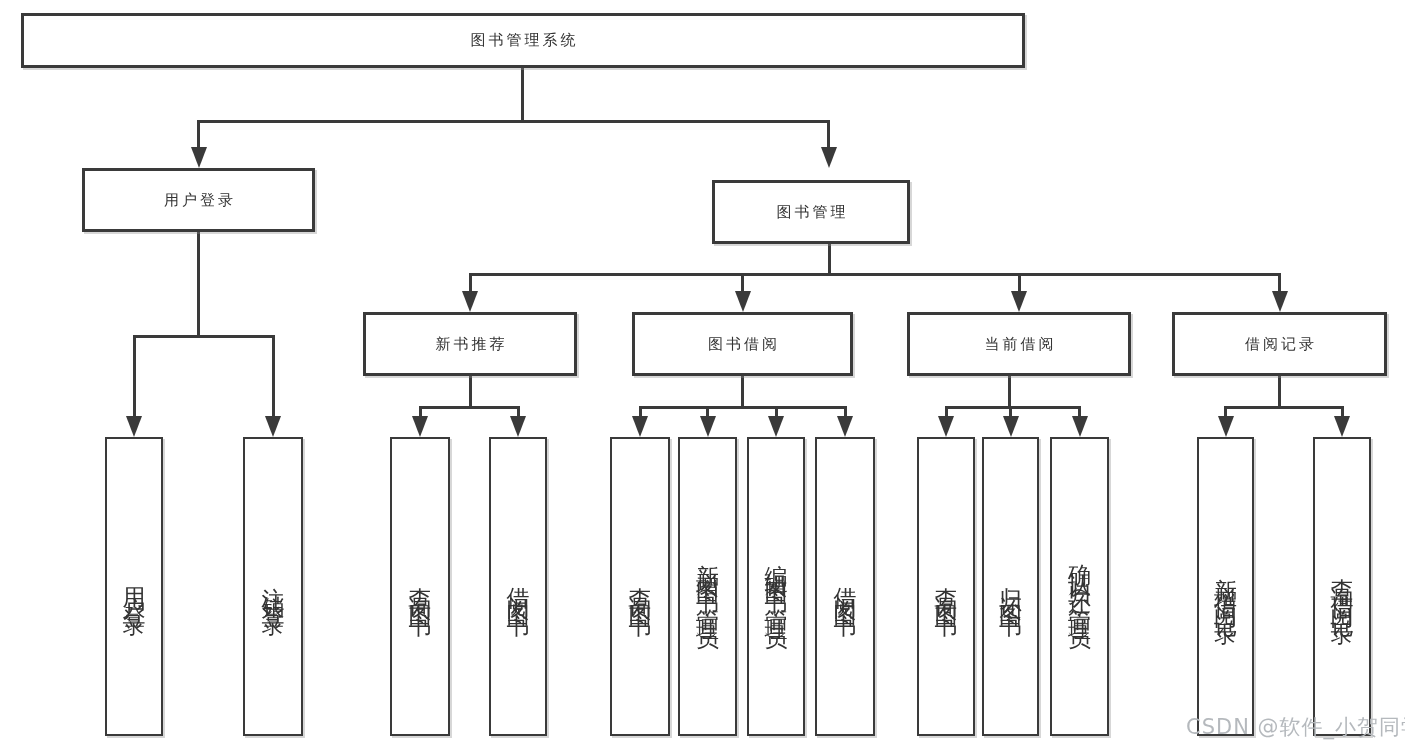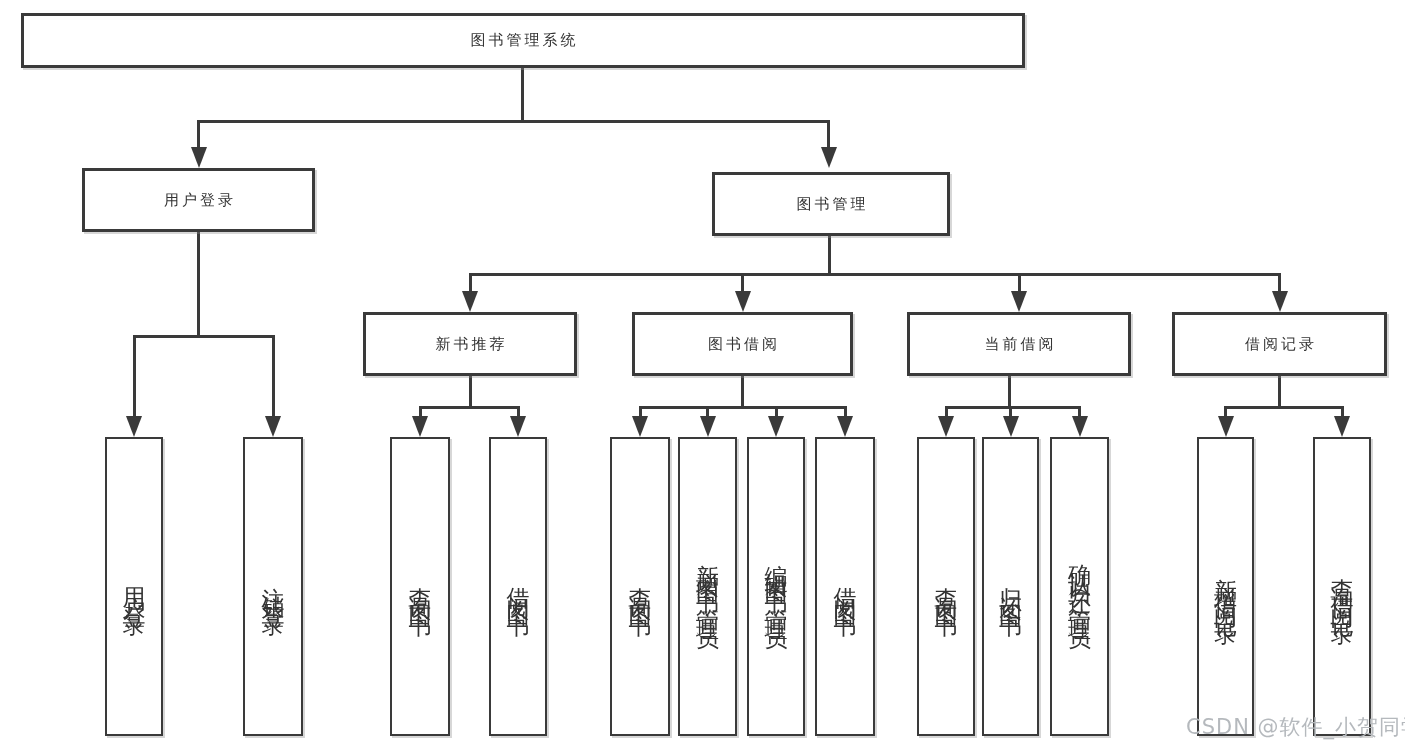--- a/index.html
+++ b/index.html
@@ -65,21 +65,21 @@
 <body>
 
 <div class="canvas">
   <div class="watermark">CSDN @软件_小贺同学</div>
 <div class="node" style="left: 21px; top: 13px; width: 1004px; height: 55px;">
       <span class="label">图书管理系统</span>
     </div>
     <div class="node" style="left: 82px; top: 168px; width: 233px; height: 64px;">
       <span class="label">用户登录</span>
     </div>
-    <div class="node" style="left: 712px; top: 172px; width: 238px; height: 64px;">
+    <div class="node" style="left: 712px; top: 180px; width: 198px; height: 64px;">
       <span class="label">图书管理</span>
     </div>
     <div class="node" style="left: 632px; top: 312px; width: 221px; height: 64px;">
       <span class="label">图书借阅</span>
     </div>
     <div class="node" style="left: 363px; top: 312px; width: 214px; height: 64px;">
       <span class="label">新书推荐</span>
     </div>
     <div class="node" style="left: 907px; top: 312px; width: 224px; height: 64px; justify-content: center;">
       <span class="label">当前借阅</span>

